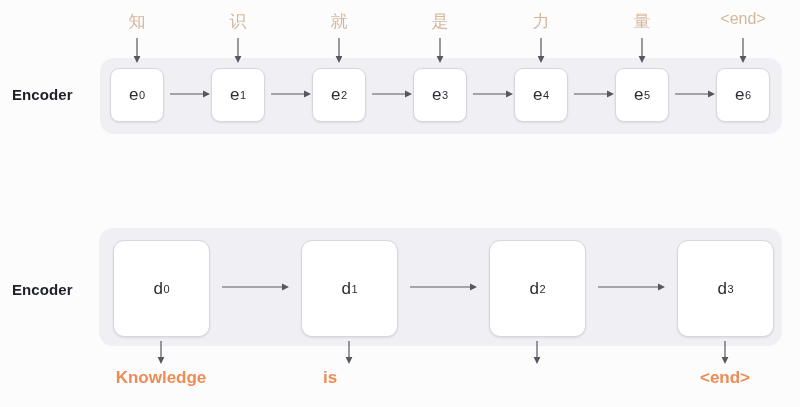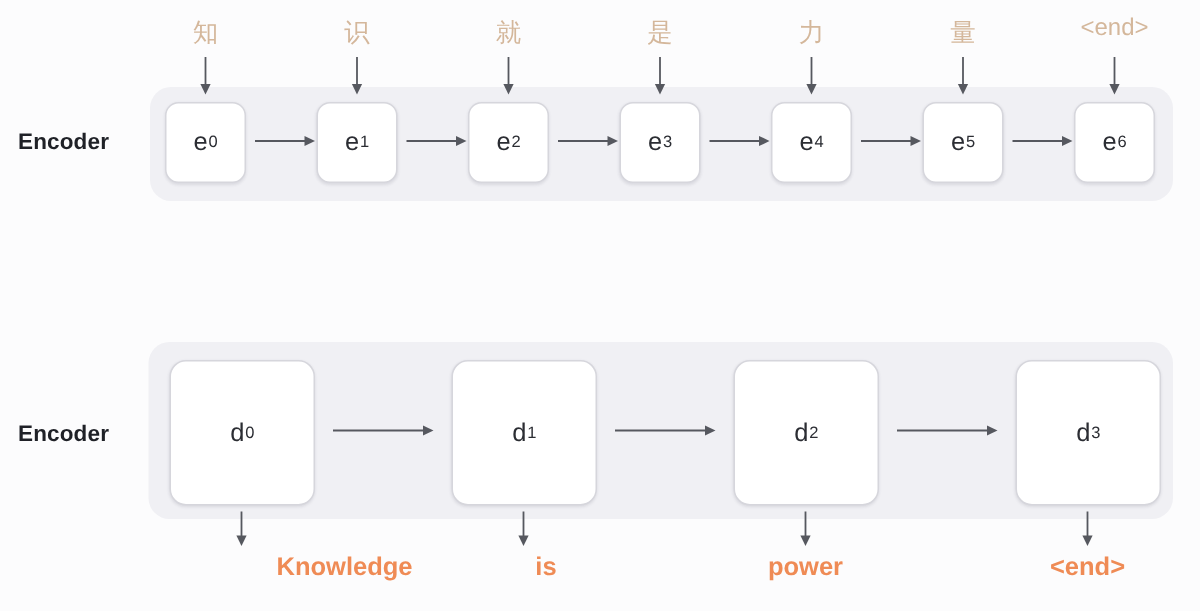--- a/index.html
+++ b/index.html
@@ -306,18 +306,17 @@
         <path d="M5 23 L1.6 16 L8.4 16 Z" fill="#56585f"></path>
       </svg>
   </div>
   <div class="arrow v-arrow-out" style="left:725px; top:341px;">
     <svg width="10" height="24" viewBox="0 0 10 24">
         <line x1="5" y1="0" x2="5" y2="17" stroke="#56585f" stroke-width="1.2"></line>
         <path d="M5 23 L1.6 16 L8.4 16 Z" fill="#56585f"></path>
       </svg>
   </div>
 
-  <div class="outword" style="left:175px;text-align:right;">Knowledge</div>
-  <div class="outword" style="left:364px;">is</div>
-  <div class="outword" style="left:537px;">power</div>
+  <div class="outword" style="left:161px;">Knowledge</div>
+  <div class="outword" style="left:330px;">is</div>
   <div class="outword" style="left:725px;">&lt;end&gt;</div>
 
 </div>
 
 </body></html>

